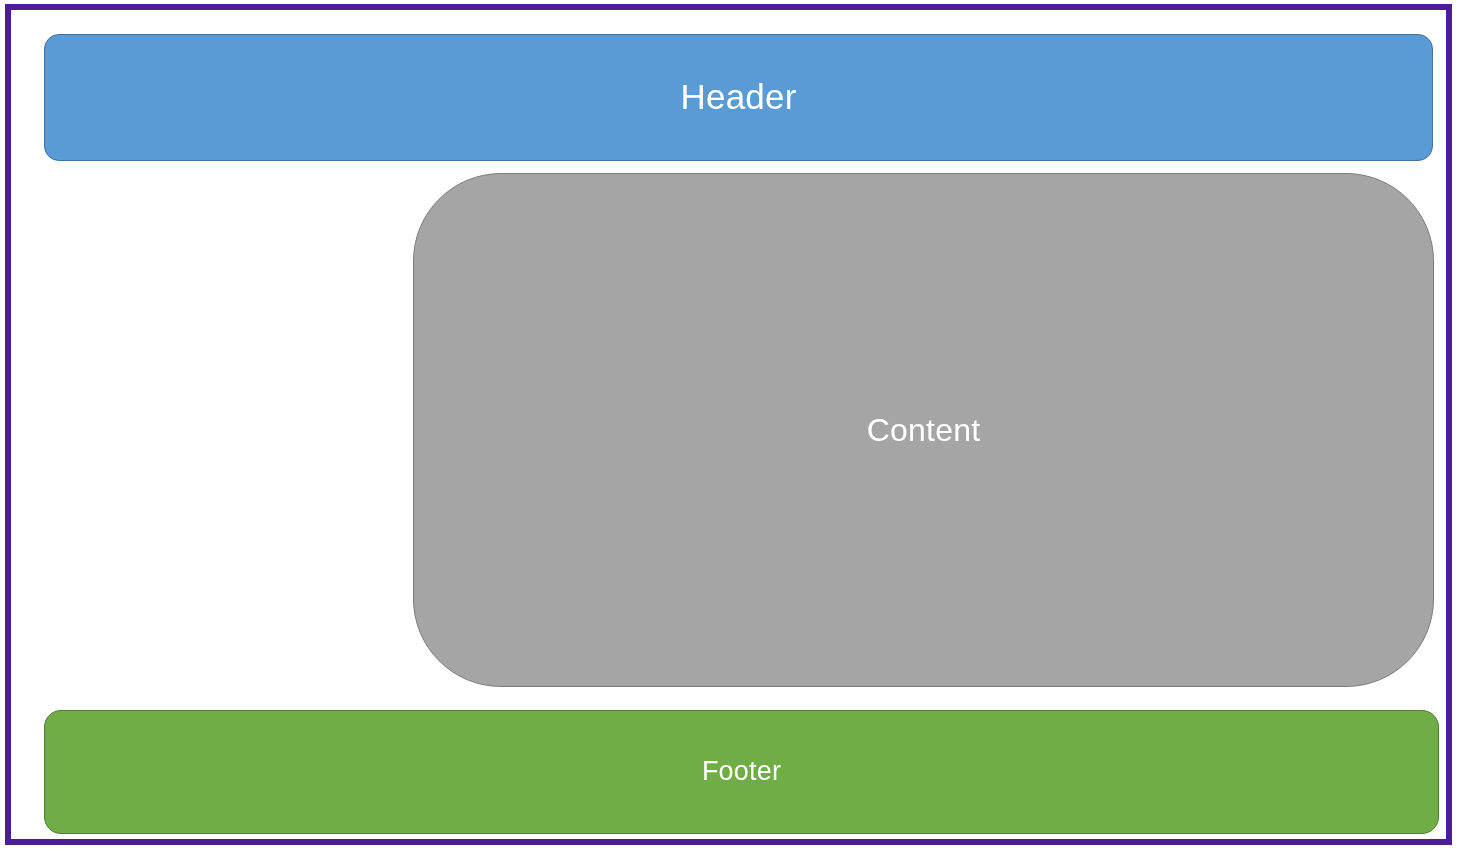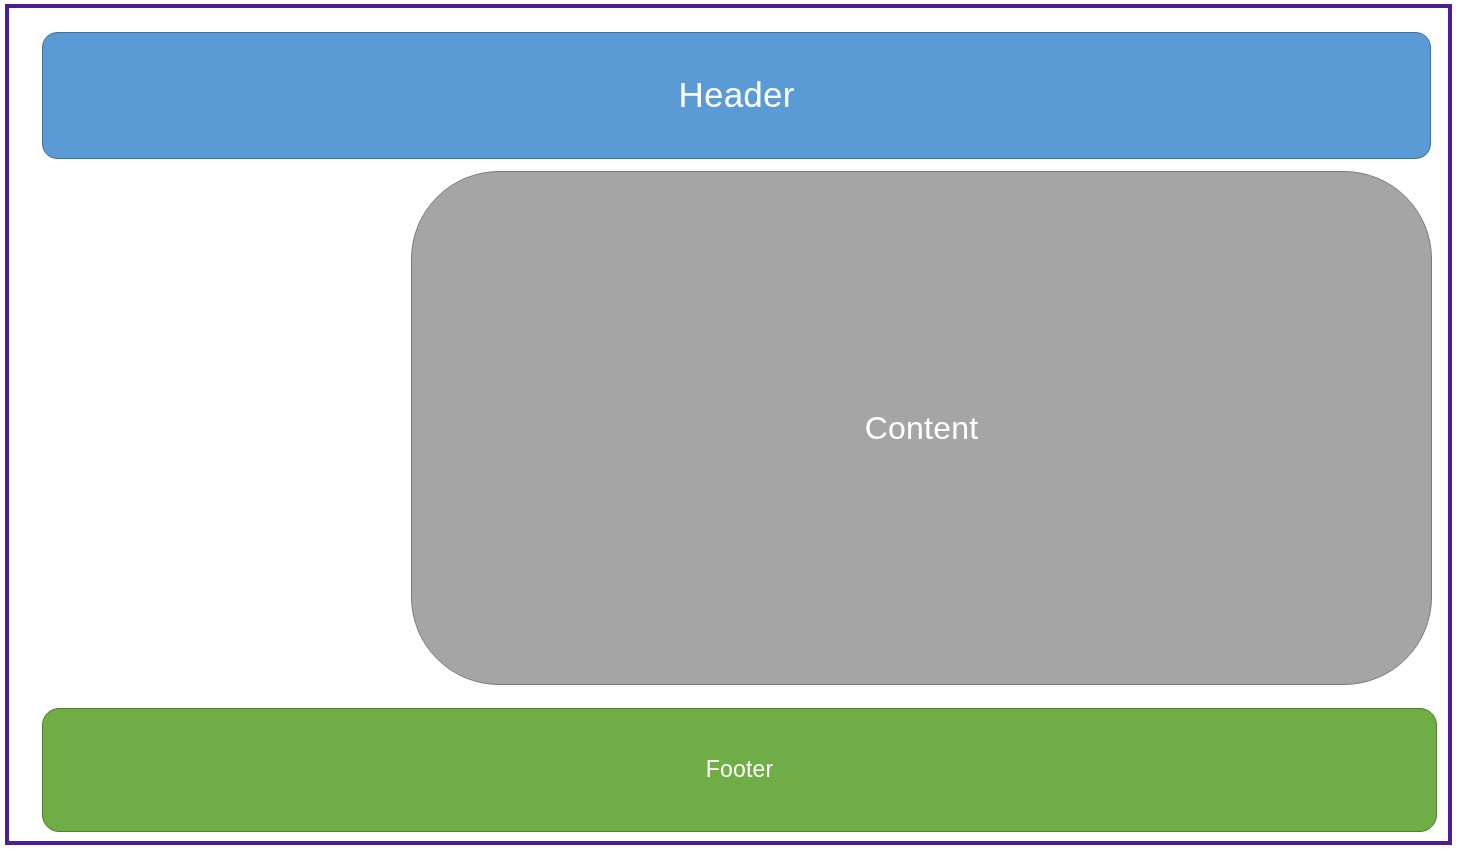--- a/index.html
+++ b/index.html
@@ -23,21 +23,21 @@
   }
 
   
   #slide-frame {
     position: absolute;
     left: 5px;
     top: 4px;
     width: 1447px;
     height: 841px;
     box-sizing: border-box;
-    border: 4px solid #4c1d95;
+    border: 6px solid #4c1d95;
     background: #ffffff;
   }
 
   .block {
     position: absolute;
     box-sizing: border-box;
     display: flex;
     align-items: center;
     justify-content: center;
     color: #ffffff;
@@ -98,21 +98,21 @@
 
   
   #footer-block {
     left: 33px;
     top: 700px;
     width: 1395px;
     height: 124px;
     background: #70AD47;
     border: 1.6px solid #507E32;
     border-radius: 17px;
-    font-size: 23px;
+    font-size: 27px;
   }
 </style>
 </head>
 <body>
 
 <div id="canvas">
 
   <div id="slide-frame">
 
     <div class="block" id="header-block">

